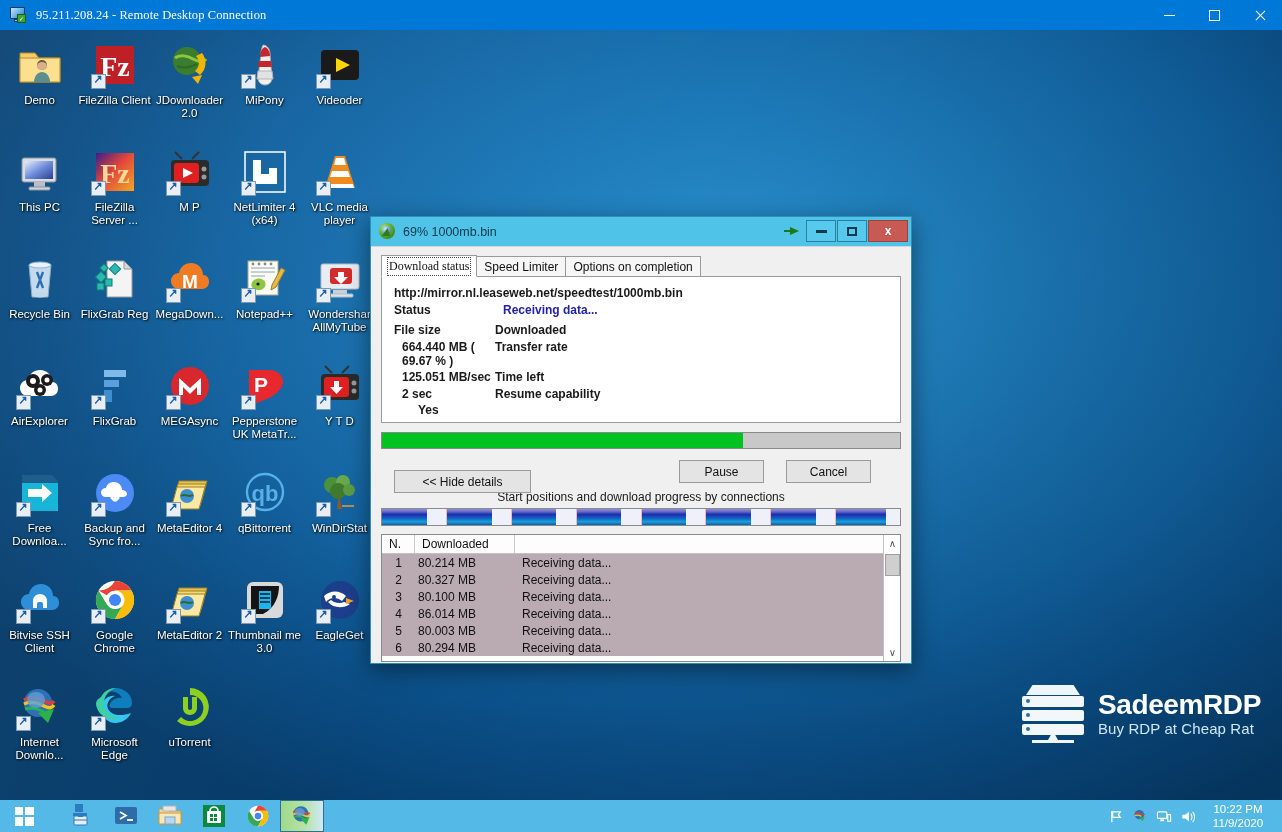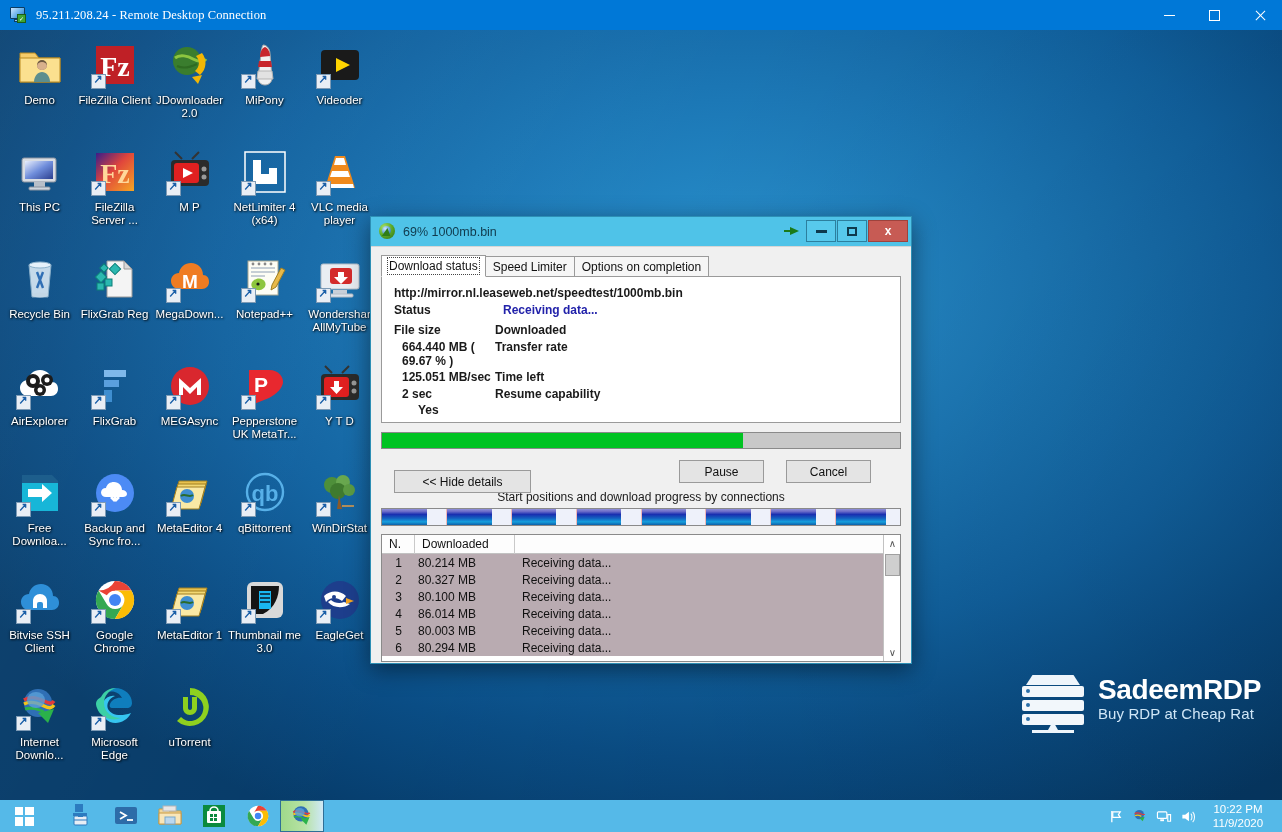--- a/index.html
+++ b/index.html
@@ -145,20 +145,21 @@
   
   #idm-tabs { display: flex; align-items: flex-end; height: 22px; position: relative; }
   #idm-tabs .tab {
     height: 21px; padding: 0 7px; font-size: 12px; color: #111;
     background: #f6f6f6; border: 1px solid #9a9a9a; border-bottom: none;
     display: flex; align-items: center; margin-right: -1px;
   }
   #idm-tabs .tab.active {
     background: #ffffff; height: 22px; position: relative; z-index: 3;
     border-bottom: 1px solid #ffffff;
+    font-family: Liberation Serif, serif;
   }
   #idm-tabs .tab.active span { outline: 1px dotted #444; outline-offset: 1px; }
   #idm-tabpanel {
     border: 1px solid #9a9a9a; background: #ffffff; height: 147px; position: relative;
     margin-top: -1px; padding: 9px 12px; font-weight: bold;
   }
   .url-line { font-size: 12px; color: #1a1a1a; margin-bottom: 3px; }
   .stat-grid { display: grid; grid-template-columns: 101px auto; row-gap: 2.5px; font-size: 12px; color: #1a1a1a; }
   .stat-grid .k { color: #1a1a1a; }
   .stat-grid .v.blue { color: #2222aa; padding-left: 8px; }
@@ -220,21 +221,21 @@
   }
   .vs-arrow.bottom { position: absolute; bottom: 0; left: 0; }
   #vs-thumb {
     position: absolute; left: 1px; top: 19px; width: 15px; height: 22px; background: #cfcfcf;
     border: 1px solid #a0a0a0;
   }
 
   
   #watermark {
     position: absolute; right: 0px; top: 645px; width: 276px; height: 78px;
-    display: flex; align-items: flex-start; z-index: 3;
+    display: flex; align-items: center; z-index: 3;
   }
   #wm-server { width: 72px; height: 58px; position: relative; margin-left: 12px; }
   .srv-bar {
     position: absolute; left: 4px; width: 62px; height: 11px; background: #f2f7fb;
     border-radius: 2px;
   }
   .srv-top {
     position: absolute; left: 8px; top: 0px; width: 54px; height: 10px; background: #eef5fb;
     clip-path: polygon(12% 0, 88% 0, 100% 100%, 0% 100%);
   }
@@ -669,21 +670,21 @@
         <div class="glyphbox">
           <svg width="48" height="48" viewBox="0 0 48 48">
             <path d="M7 34l6-22h28l-6 22z" fill="#e8c24f" stroke="#a07f22"></path>
             <path d="M6 37l6-22h28l-6 22z" fill="#f3d873" stroke="#a07f22"></path>
             <path d="M5 40l6-22h28l-6 22z" fill="#fae9a5" stroke="#a07f22"></path>
             <circle cx="21" cy="27" r="7" fill="#3f8ed0"></circle>
             <path d="M15 27c4-3 8 2 12-1" stroke="#2b6b2b" stroke-width="2" fill="none"></path>
           </svg>
           <span class="shortcut-arrow"></span>
         </div>
-        <div class="lbl">MetaEditor 1</div>
+        <div class="lbl">MetaEditor 2</div>
       </div>
 
       <div class="dicon">
         <div class="glyphbox">
           <svg width="48" height="48" viewBox="0 0 48 48">
             <rect x="6" y="6" width="36" height="36" rx="6" fill="#d9d9d9"></rect>
             <path d="M10 10h28c0 10-4 22-16 28H10z" fill="#141414"></path>
             <rect x="18" y="15" width="12" height="18" fill="#19b6f0"></rect>
             <g fill="#0d3f5a">
                 <rect x="19" y="17" width="10" height="2"></rect>

